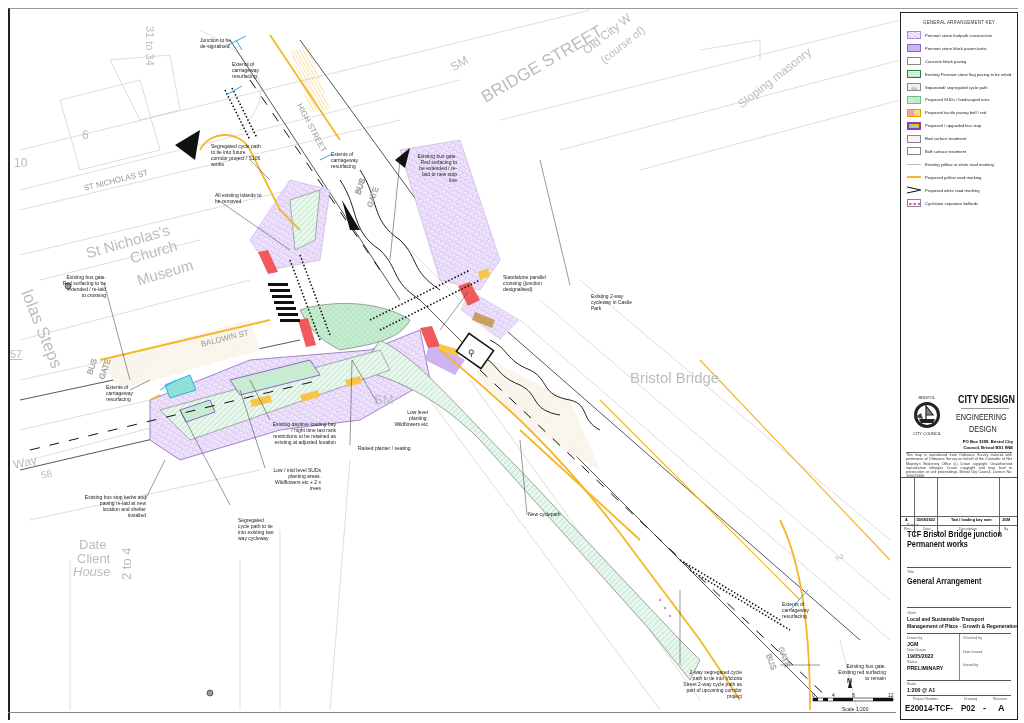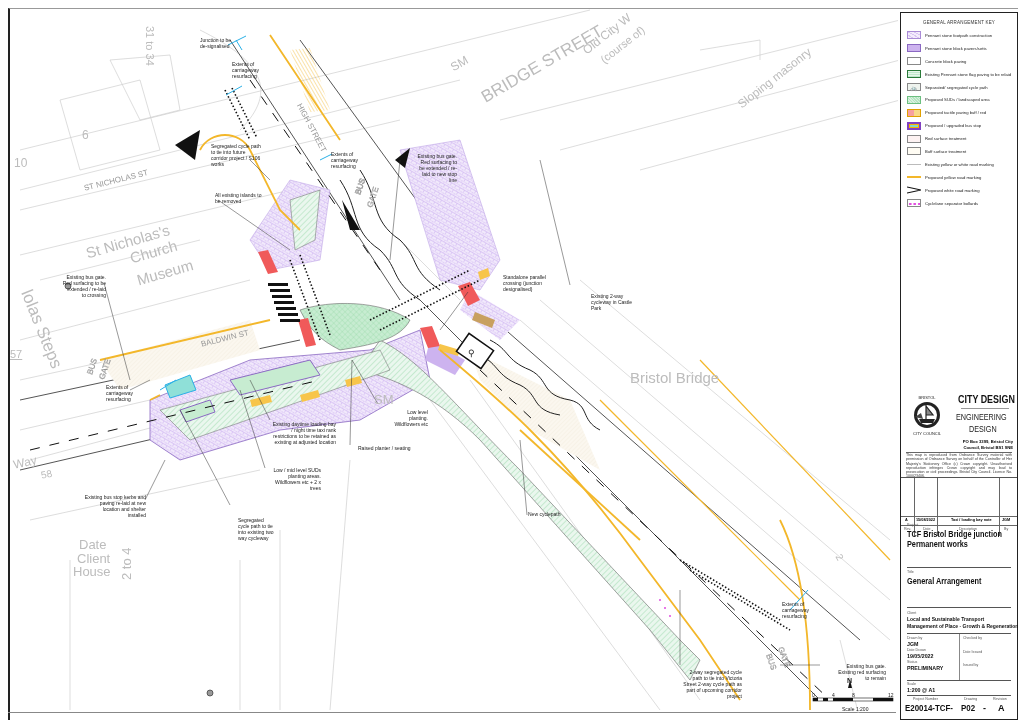--- a/index.html
+++ b/index.html
@@ -255,21 +255,21 @@
   <div class="os" style="left:84px;top:245px;font-size:15px;transform:rotate(-16deg);">St Nicholas's</div>
   <div class="os" style="left:128px;top:250px;font-size:15px;transform:rotate(-16deg);">Church</div>
   <div class="os" style="left:135px;top:272px;font-size:15px;transform:rotate(-16deg);">Museum</div>
   <div class="os" style="left:35px;top:287px;font-size:17px;transform:rotate(68deg);">lolas Steps</div>
   <div class="os" style="left:200px;top:340px;font-size:8px;color:#999;transform:rotate(-14deg);">BALDWIN ST</div>
   <div class="os" style="left:630px;top:369px;font-size:15px;">Bristol Bridge</div>
   <div class="os" style="left:374px;top:392px;font-size:13px;">SM</div>
   <div class="os" style="left:12px;top:458px;font-size:12px;transform:rotate(-12deg);">Way</div>
   <div class="os" style="left:79px;top:537px;font-size:13px;">Date</div>
   <div class="os" style="left:77px;top:551px;font-size:13px;">Client</div>
-  <div class="os" style="left:73px;top:564px;font-size:13px;">House</div>
+  <div class="os" style="left:73px;top:564px;font-size:13px;font-style:italic;">House</div>
   <div class="os" style="left:119px;top:580px;font-size:13px;transform:rotate(-90deg);">2 to 4</div>
   <div class="os" style="left:82px;top:128px;font-size:12px;">6</div>
   <div class="os" style="left:14px;top:156px;font-size:12px;">10</div>
   <div class="os" style="left:156px;top:26px;font-size:11px;transform:rotate(90deg);">31 to 34</div>
   <div class="os" style="left:10px;top:348px;font-size:11px;text-decoration:underline;">57</div>
   <div class="os" style="left:40px;top:470px;font-size:10px;transform:rotate(-12deg);">58</div>
   <div class="os" style="left:843px;top:552px;font-size:10px;transform:rotate(60deg);">2</div>
 
   <div class="note" style="left:200px;top:37px;width:38px;">Junction to be de-signalised</div>
   <div class="note" style="left:232px;top:61px;width:32px;">Extents of carriageway resurfacing</div>

